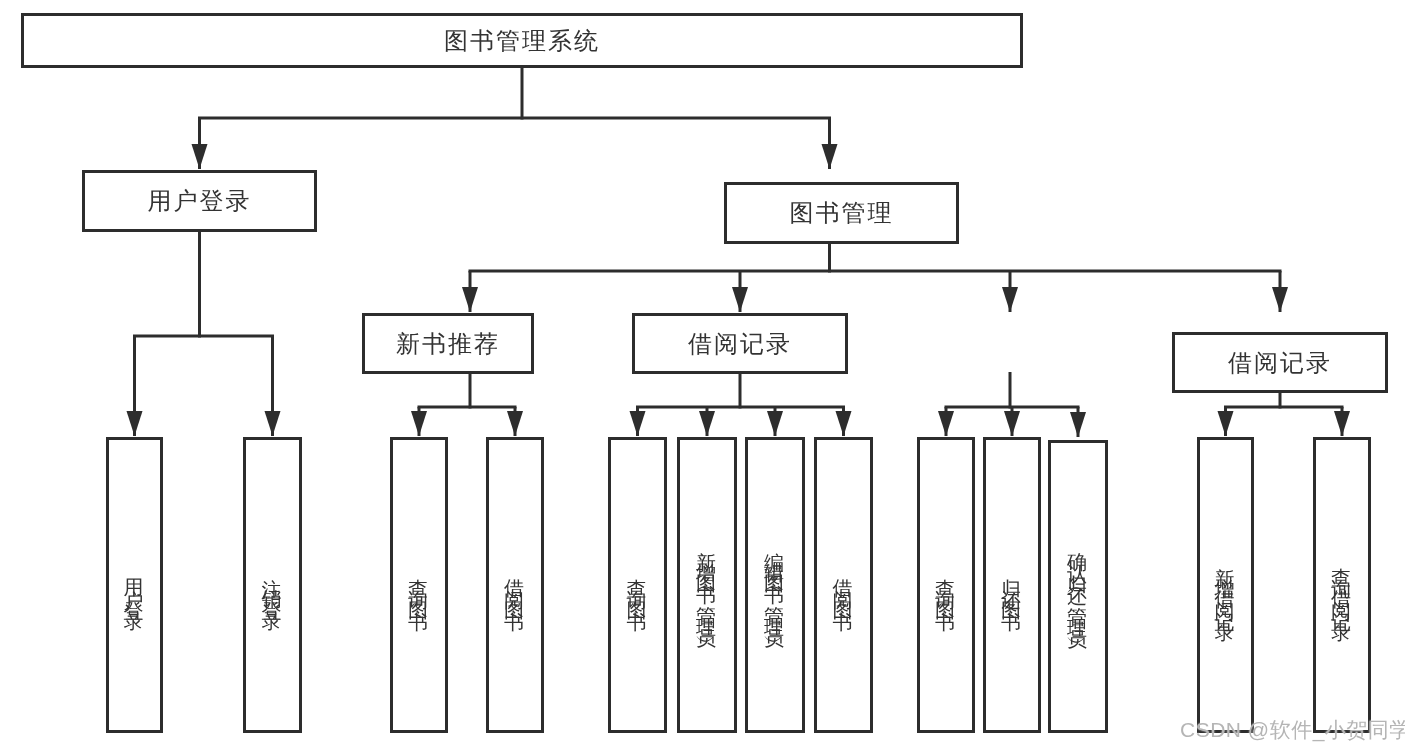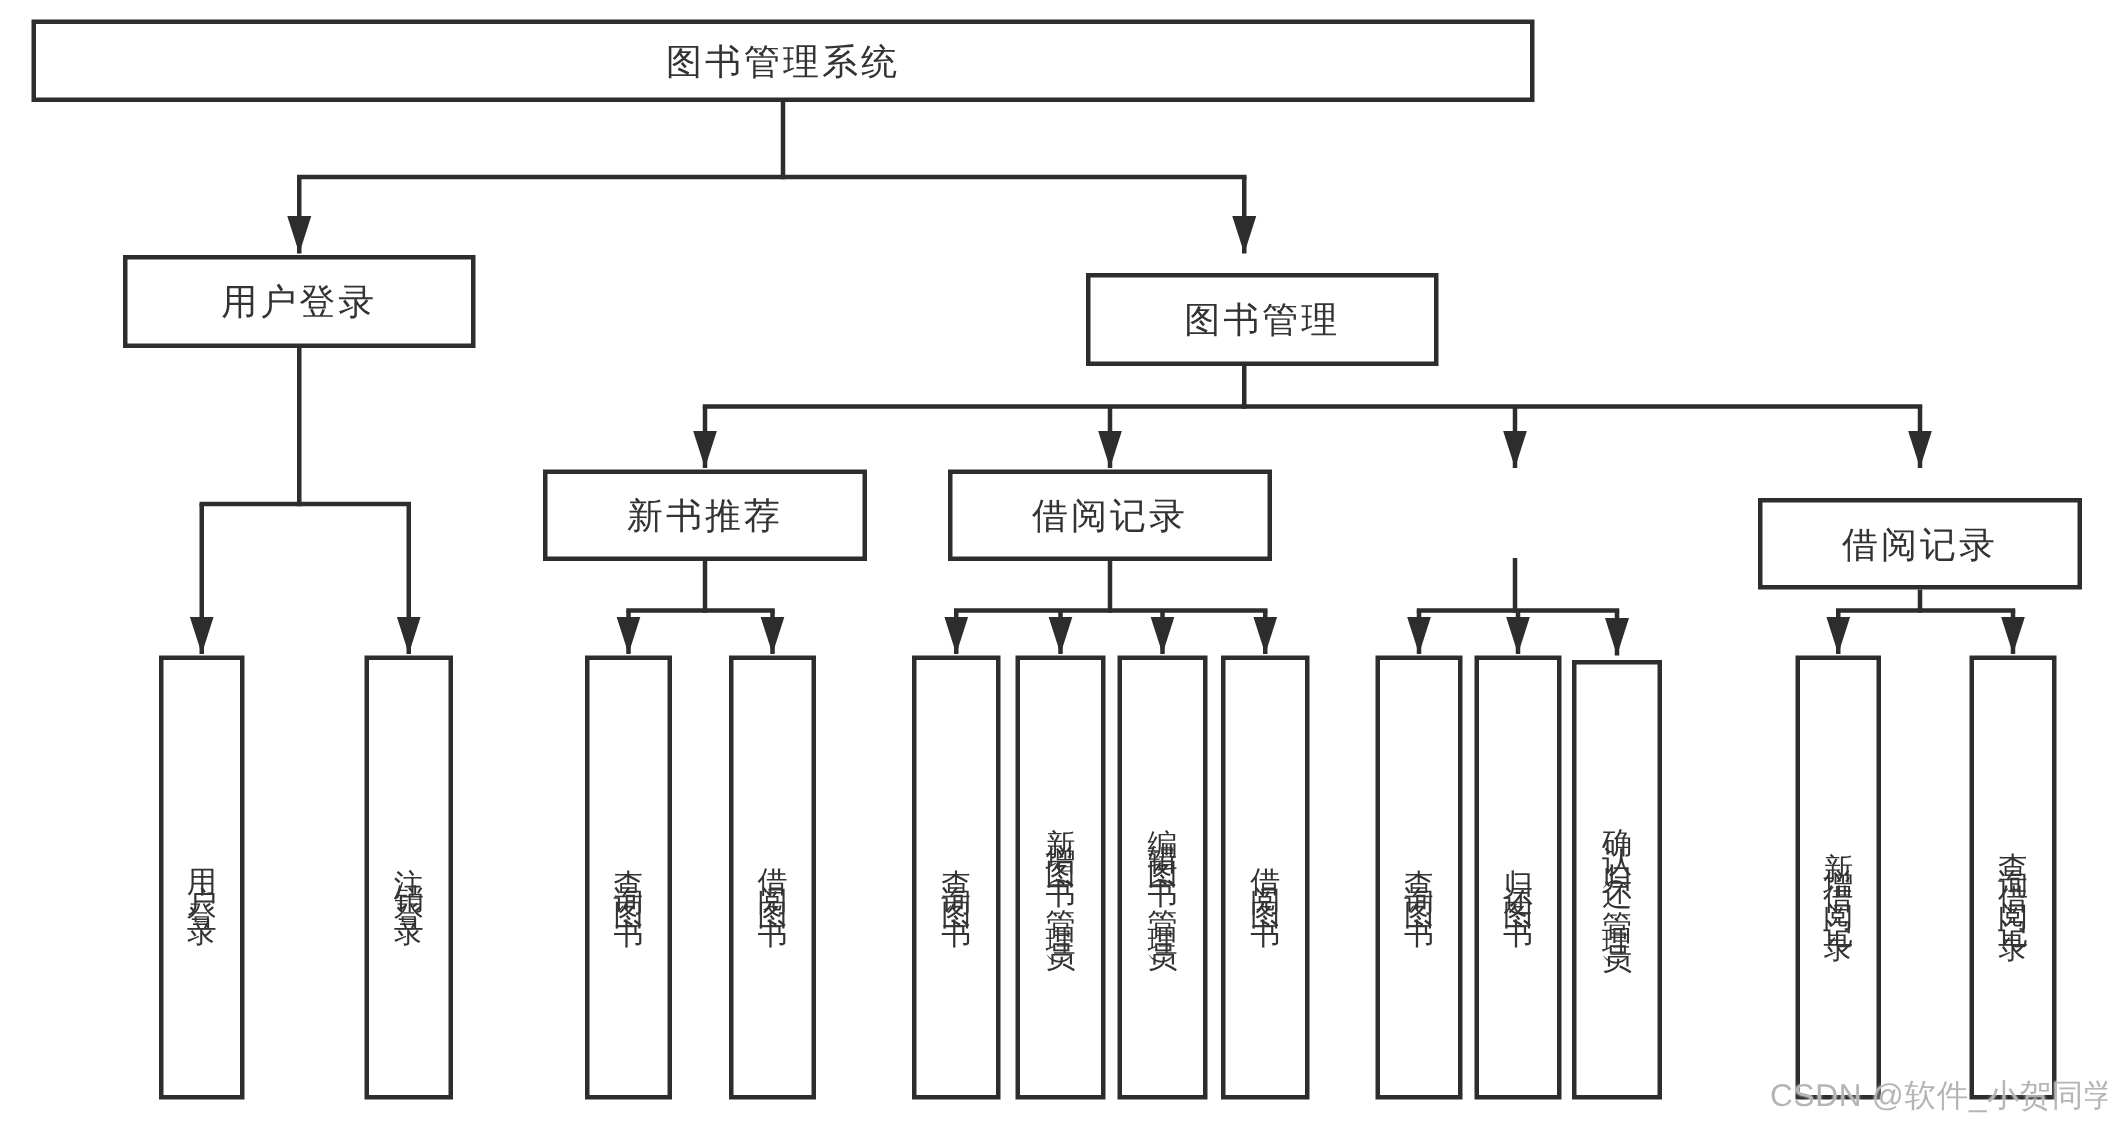--- a/index.html
+++ b/index.html
@@ -117,21 +117,21 @@
       <line x1="1225.5" y1="407" x2="1225.5" y2="436" marker-end="url(#ah)"></line>
       <line x1="1342" y1="407" x2="1342" y2="436" marker-end="url(#ah)"></line>
     </g>
   </svg>
 
   <div class="node" style="left:21px; top:13px; width:1002px; height:55px;">图书管理系统</div>
 
   <div class="node" style="left:82px; top:170px; width:235px; height:62px;">用户登录</div>
   <div class="node" style="left:724px; top:170px; width:235px; height:62px;margin-top:12px;">图书管理</div>
 
-  <div class="node" style="left:362px; top:313px; width:216px; height:61px;text-align:center;">新书推荐</div>
+  <div class="node" style="left:362px; top:313px; width:172px; height:61px;text-align:center;">新书推荐</div>
   <div class="node" style="left:632px; top:313px; width:216px; height:61px;">借阅记录</div>
   <div class="node" style="left:1172px; top:313px; width:216px; height:61px;margin-top:19px;">借阅记录</div>
 
   <div class="node leaf" style="left:106px; top:437px; width:57px; height:296px;">用户登录</div>
   <div class="node leaf" style="left:243px; top:437px; width:59px; height:296px;">注销登录</div>
 
   <div class="node leaf" style="left:390px; top:437px; width:58px; height:296px;">查询图书</div>
   <div class="node leaf" style="left:486px; top:437px; width:58px; height:296px;">借阅图书</div>
 
   <div class="node leaf" style="left:608px; top:437px; width:59px; height:296px;">查询图书</div>

